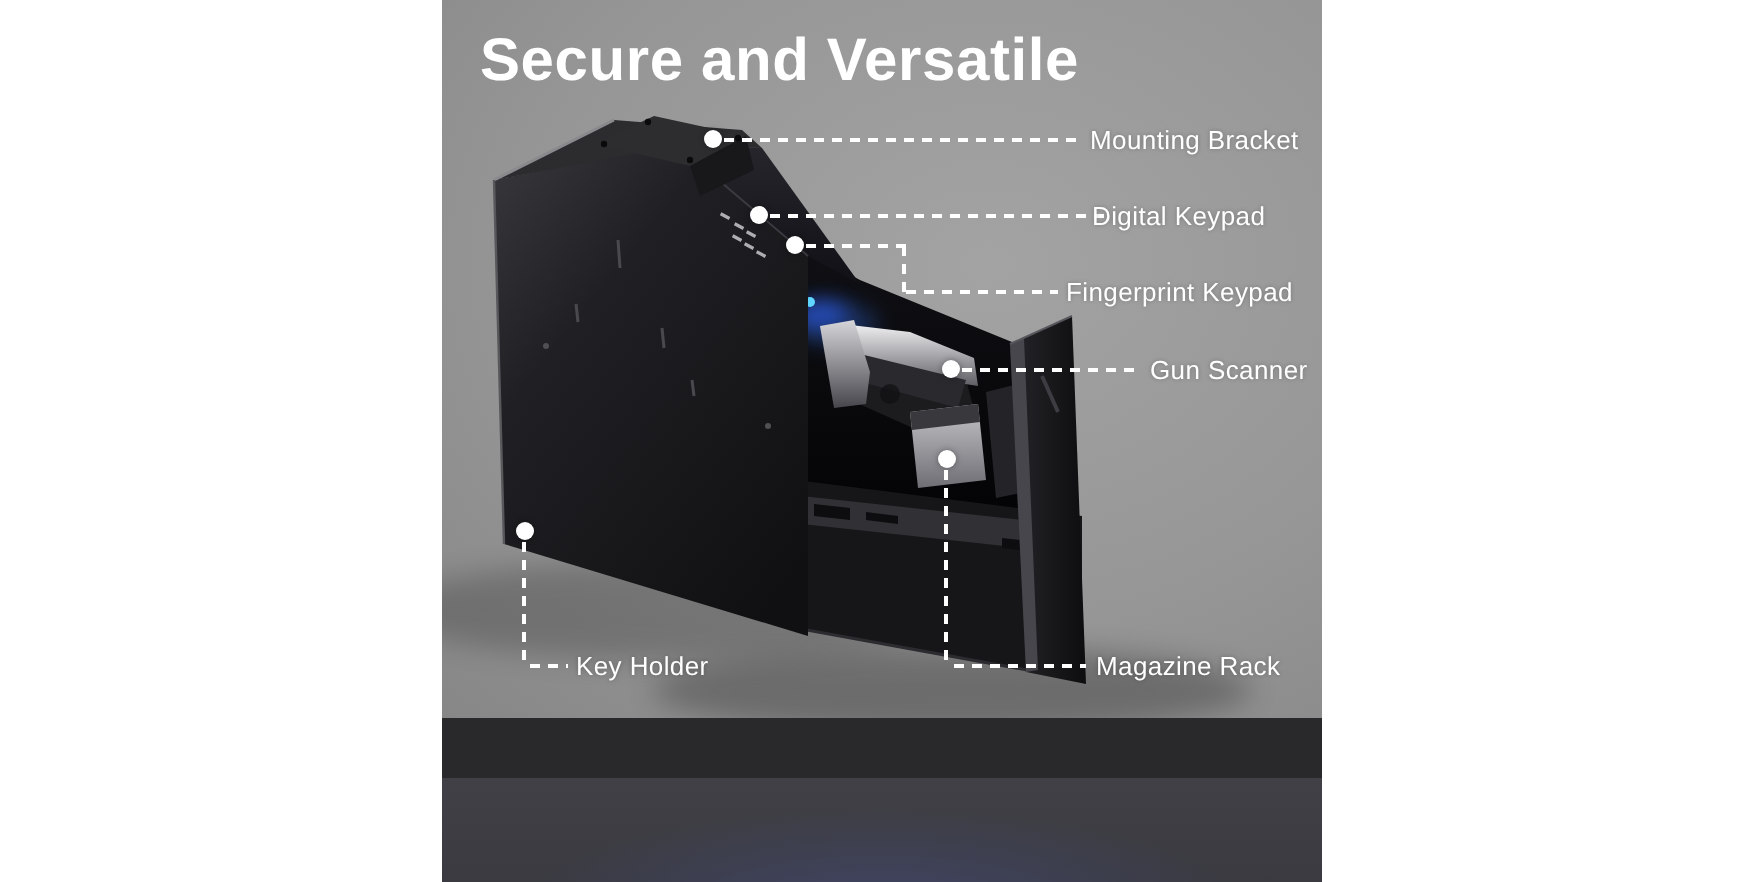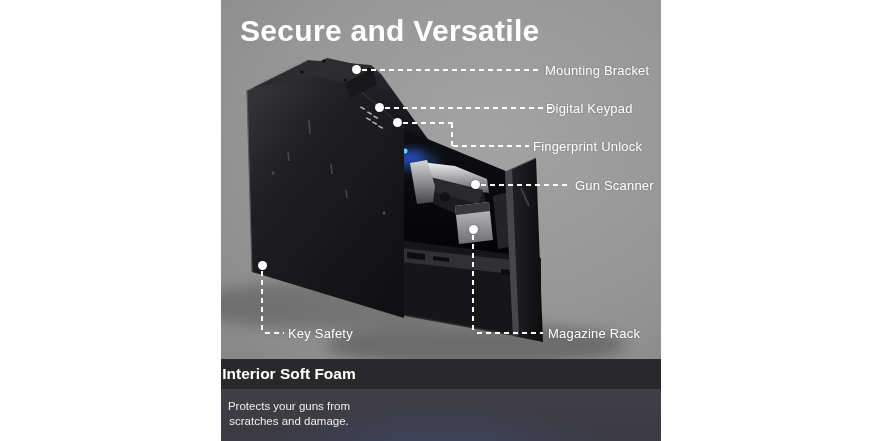--- a/index.html
+++ b/index.html
@@ -163,37 +163,33 @@
     <span class="callout-label" style="left:324px;top:70px;">Mounting Bracket</span>
 
     <span class="dot" style="left:154px;top:103px;"></span>
     <span class="hline" style="left:164px;top:107px;width:171px;"></span>
     <span class="callout-label" style="left:325px;top:108px;">Digital Keypad</span>
 
     <span class="dot" style="left:172px;top:118px;"></span>
     <span class="hline" style="left:182px;top:122px;width:50px;"></span>
     <span class="vline" style="left:230px;top:123px;height:23px;"></span>
     <span class="hline" style="left:232px;top:145px;width:76px;"></span>
-    <span class="callout-label" style="left:312px;top:146px;">Fingerprint Unlock</span>
+    <span class="callout-label" style="left:312px;top:146px;">Fingerprint Keypad</span>
 
     <span class="dot" style="left:250px;top:180px;"></span>
     <span class="hline" style="left:260px;top:184px;width:90px;"></span>
     <span class="callout-label" style="left:354px;top:185px;">Gun Scanner</span>
 
     <span class="dot" style="left:37px;top:261px;"></span>
     <span class="vline" style="left:40px;top:271px;height:63px;"></span>
     <span class="hline" style="left:44px;top:332px;width:19px;"></span>
-    <span class="callout-label" style="left:67px;top:333px;">Key Safety</span>
+    <span class="callout-label" style="left:67px;top:333px;">Key Holder</span>
 
     <span class="dot" style="left:248px;top:225px;"></span>
     <span class="vline" style="left:251px;top:235px;height:99px;"></span>
     <span class="hline" style="left:256px;top:332px;width:66px;"></span>
     <span class="callout-label" style="left:327px;top:333px;">Magazine Rack</span>
 
     <div class="info-panel">
-      <div class="info-col c1">
-        <div class="info-head">Interior Soft Foam</div>
-        <div class="info-body">Protects your guns from scratches and damage.</div>
-      </div>
     </div>
 
   </div>
 </div>
 
 </body></html>

